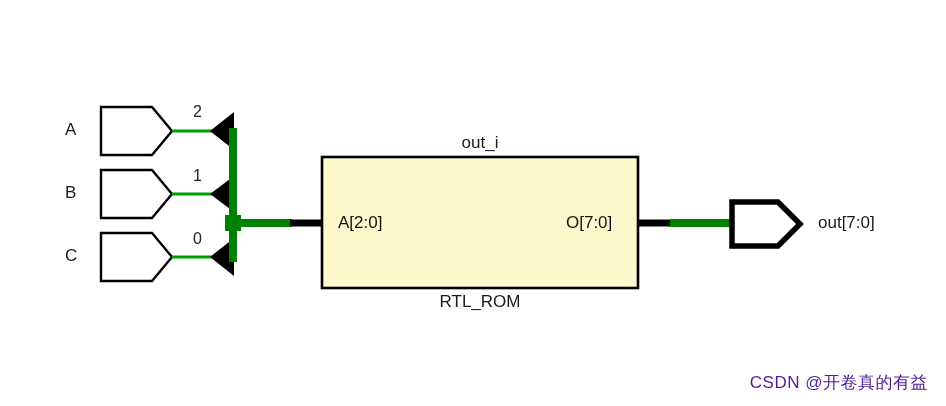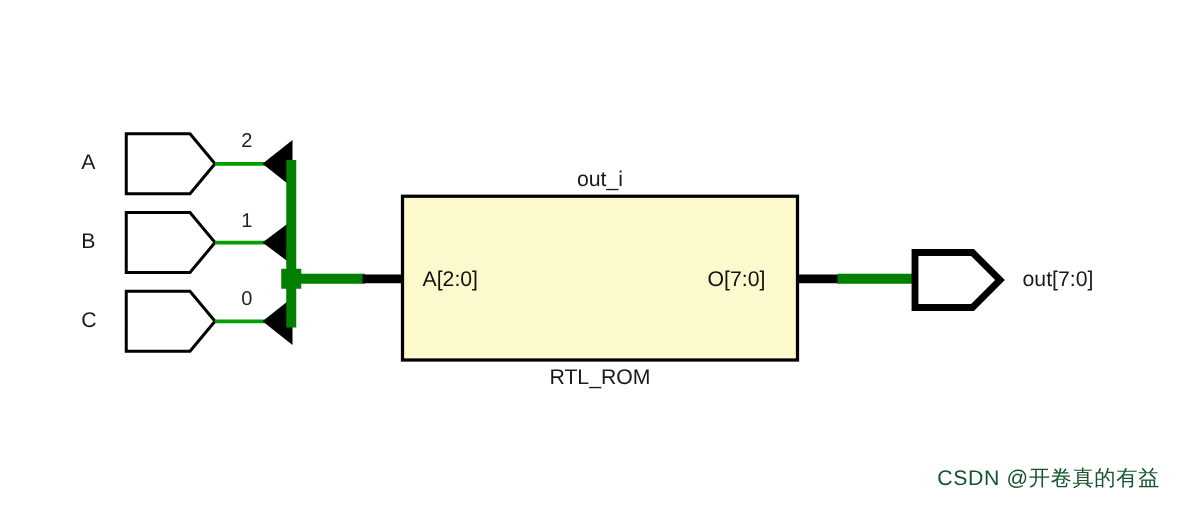--- a/index.html
+++ b/index.html
@@ -46,21 +46,21 @@
     font-size: 17px;
     dominant-baseline: middle;
     text-anchor: middle;
   }
   .watermark {
     position: absolute;
     right: 18px;
     bottom: 12px;
     font-family: "Liberation Sans", sans-serif;
     font-size: 17px;
-    color: #14532d;
+    color: #4c1d95;
     letter-spacing: 0.5px;
     white-space: nowrap;
     user-select: none;
   }
 </style>
 </head>
 <body>
 
 <div id="canvas">
 

